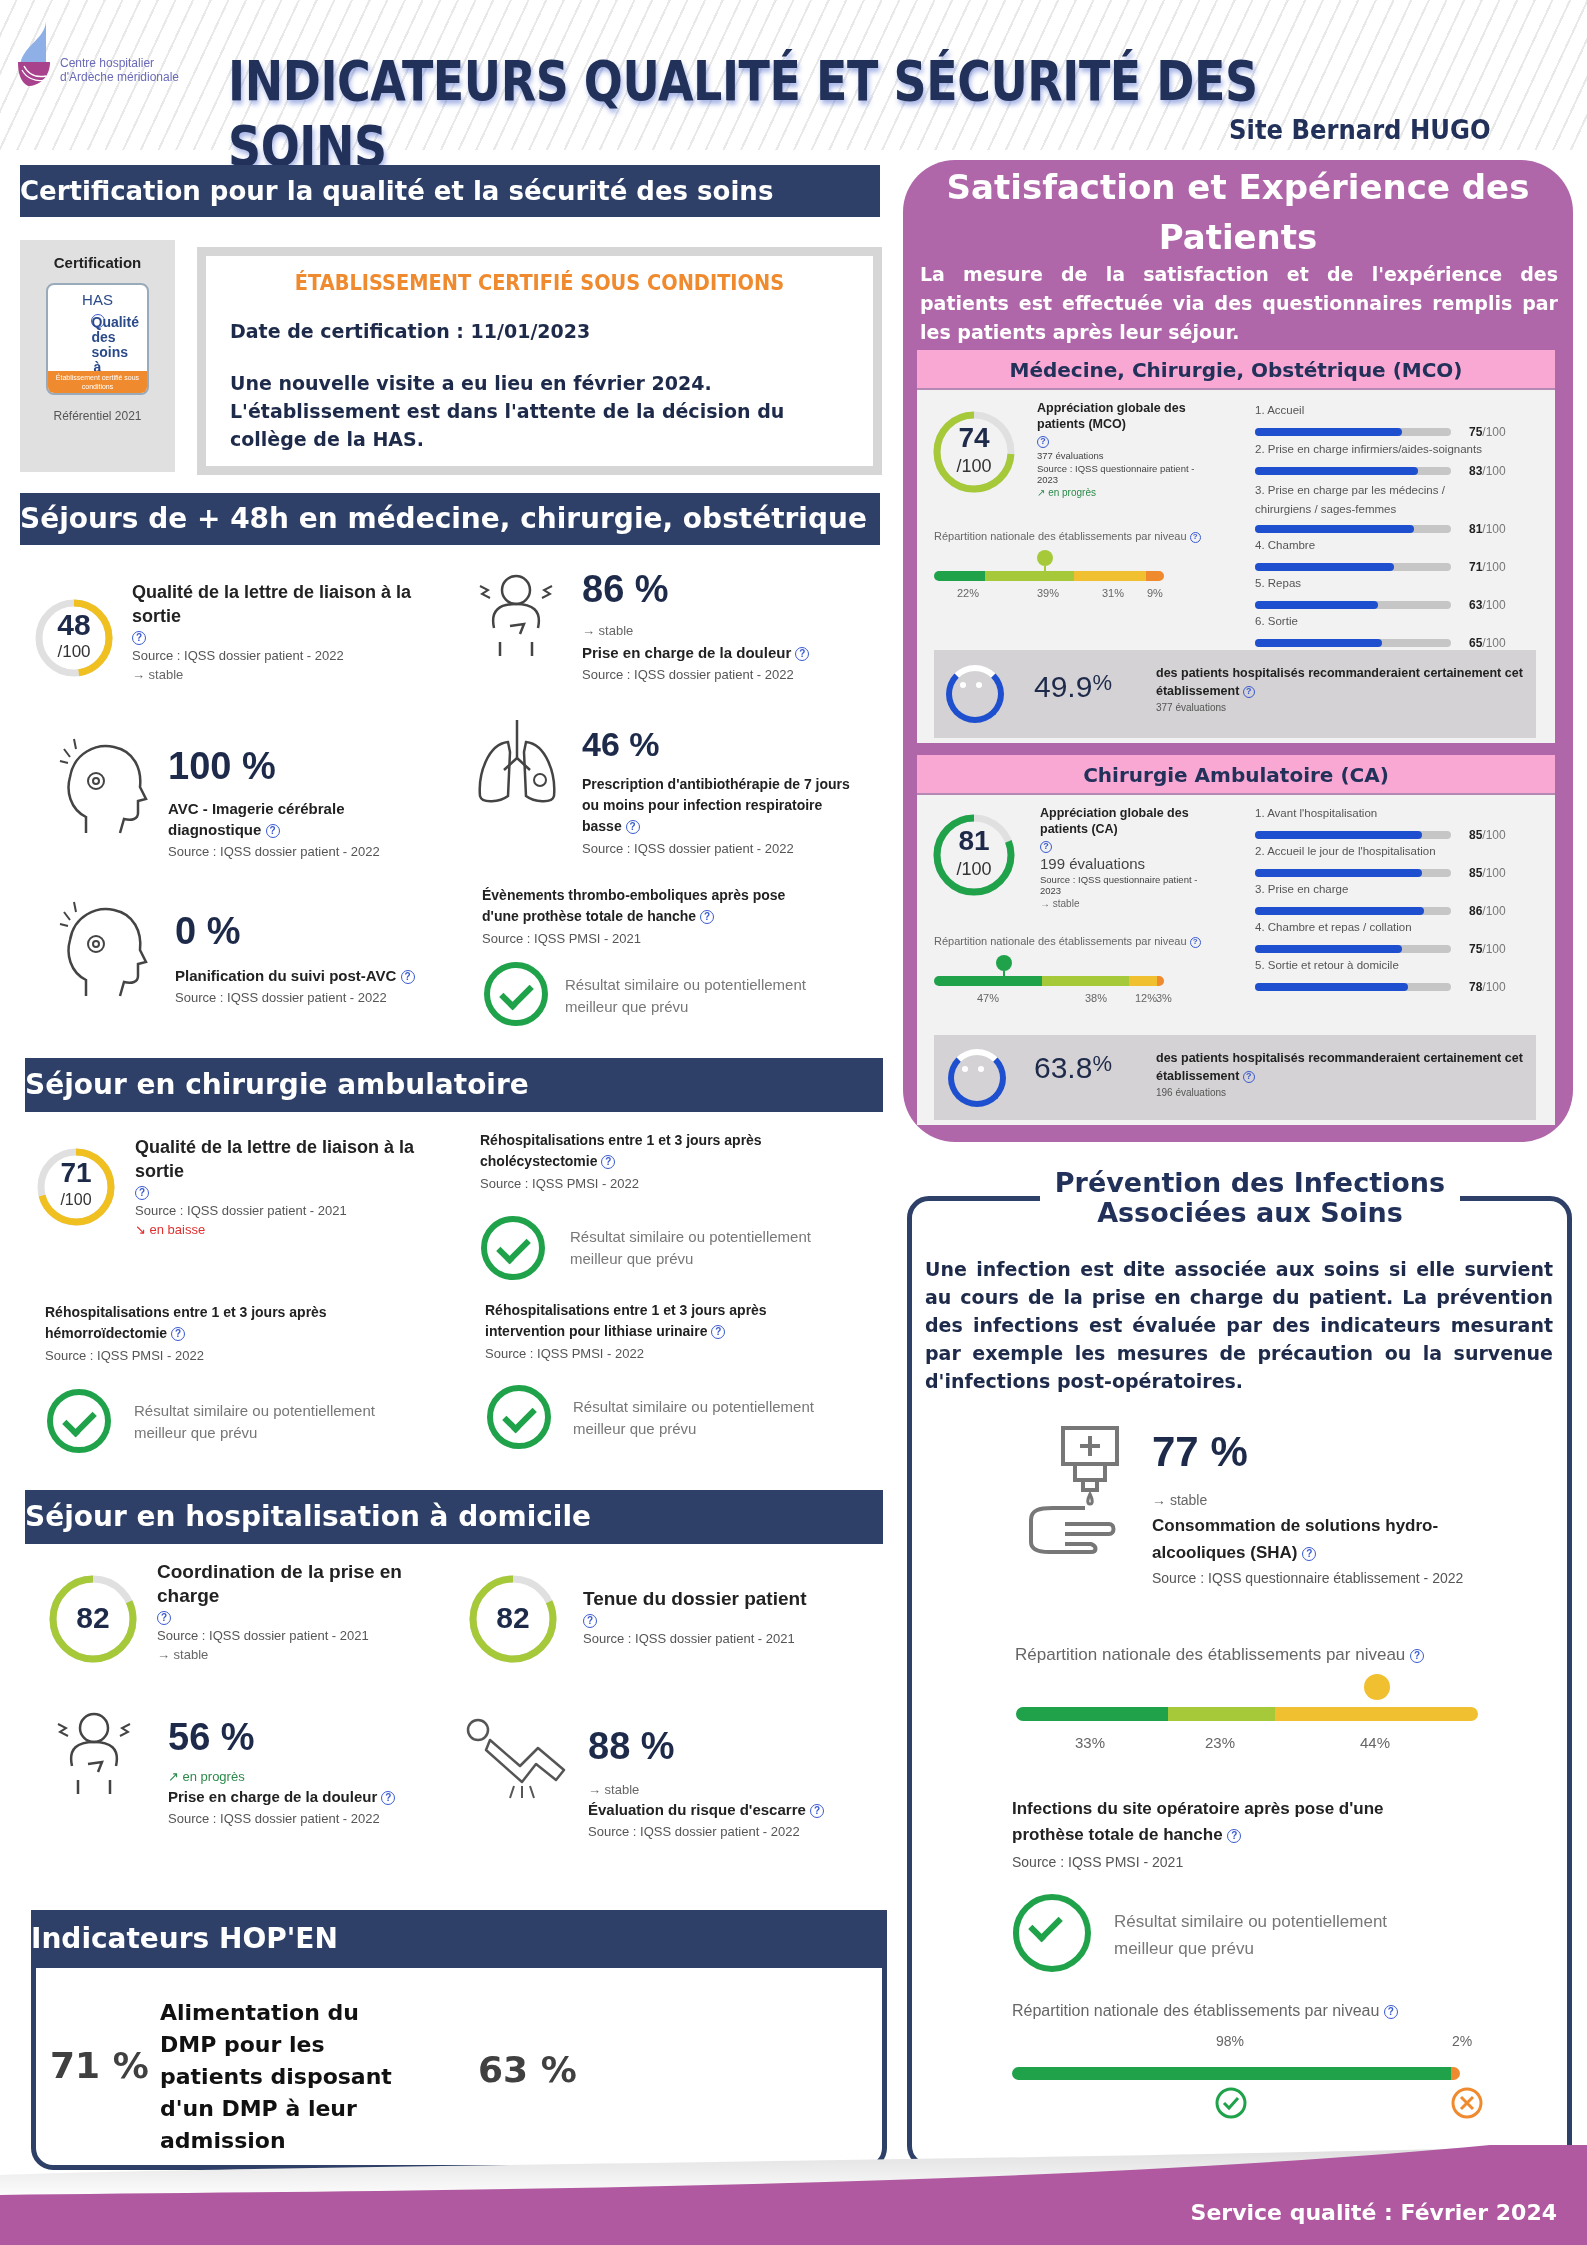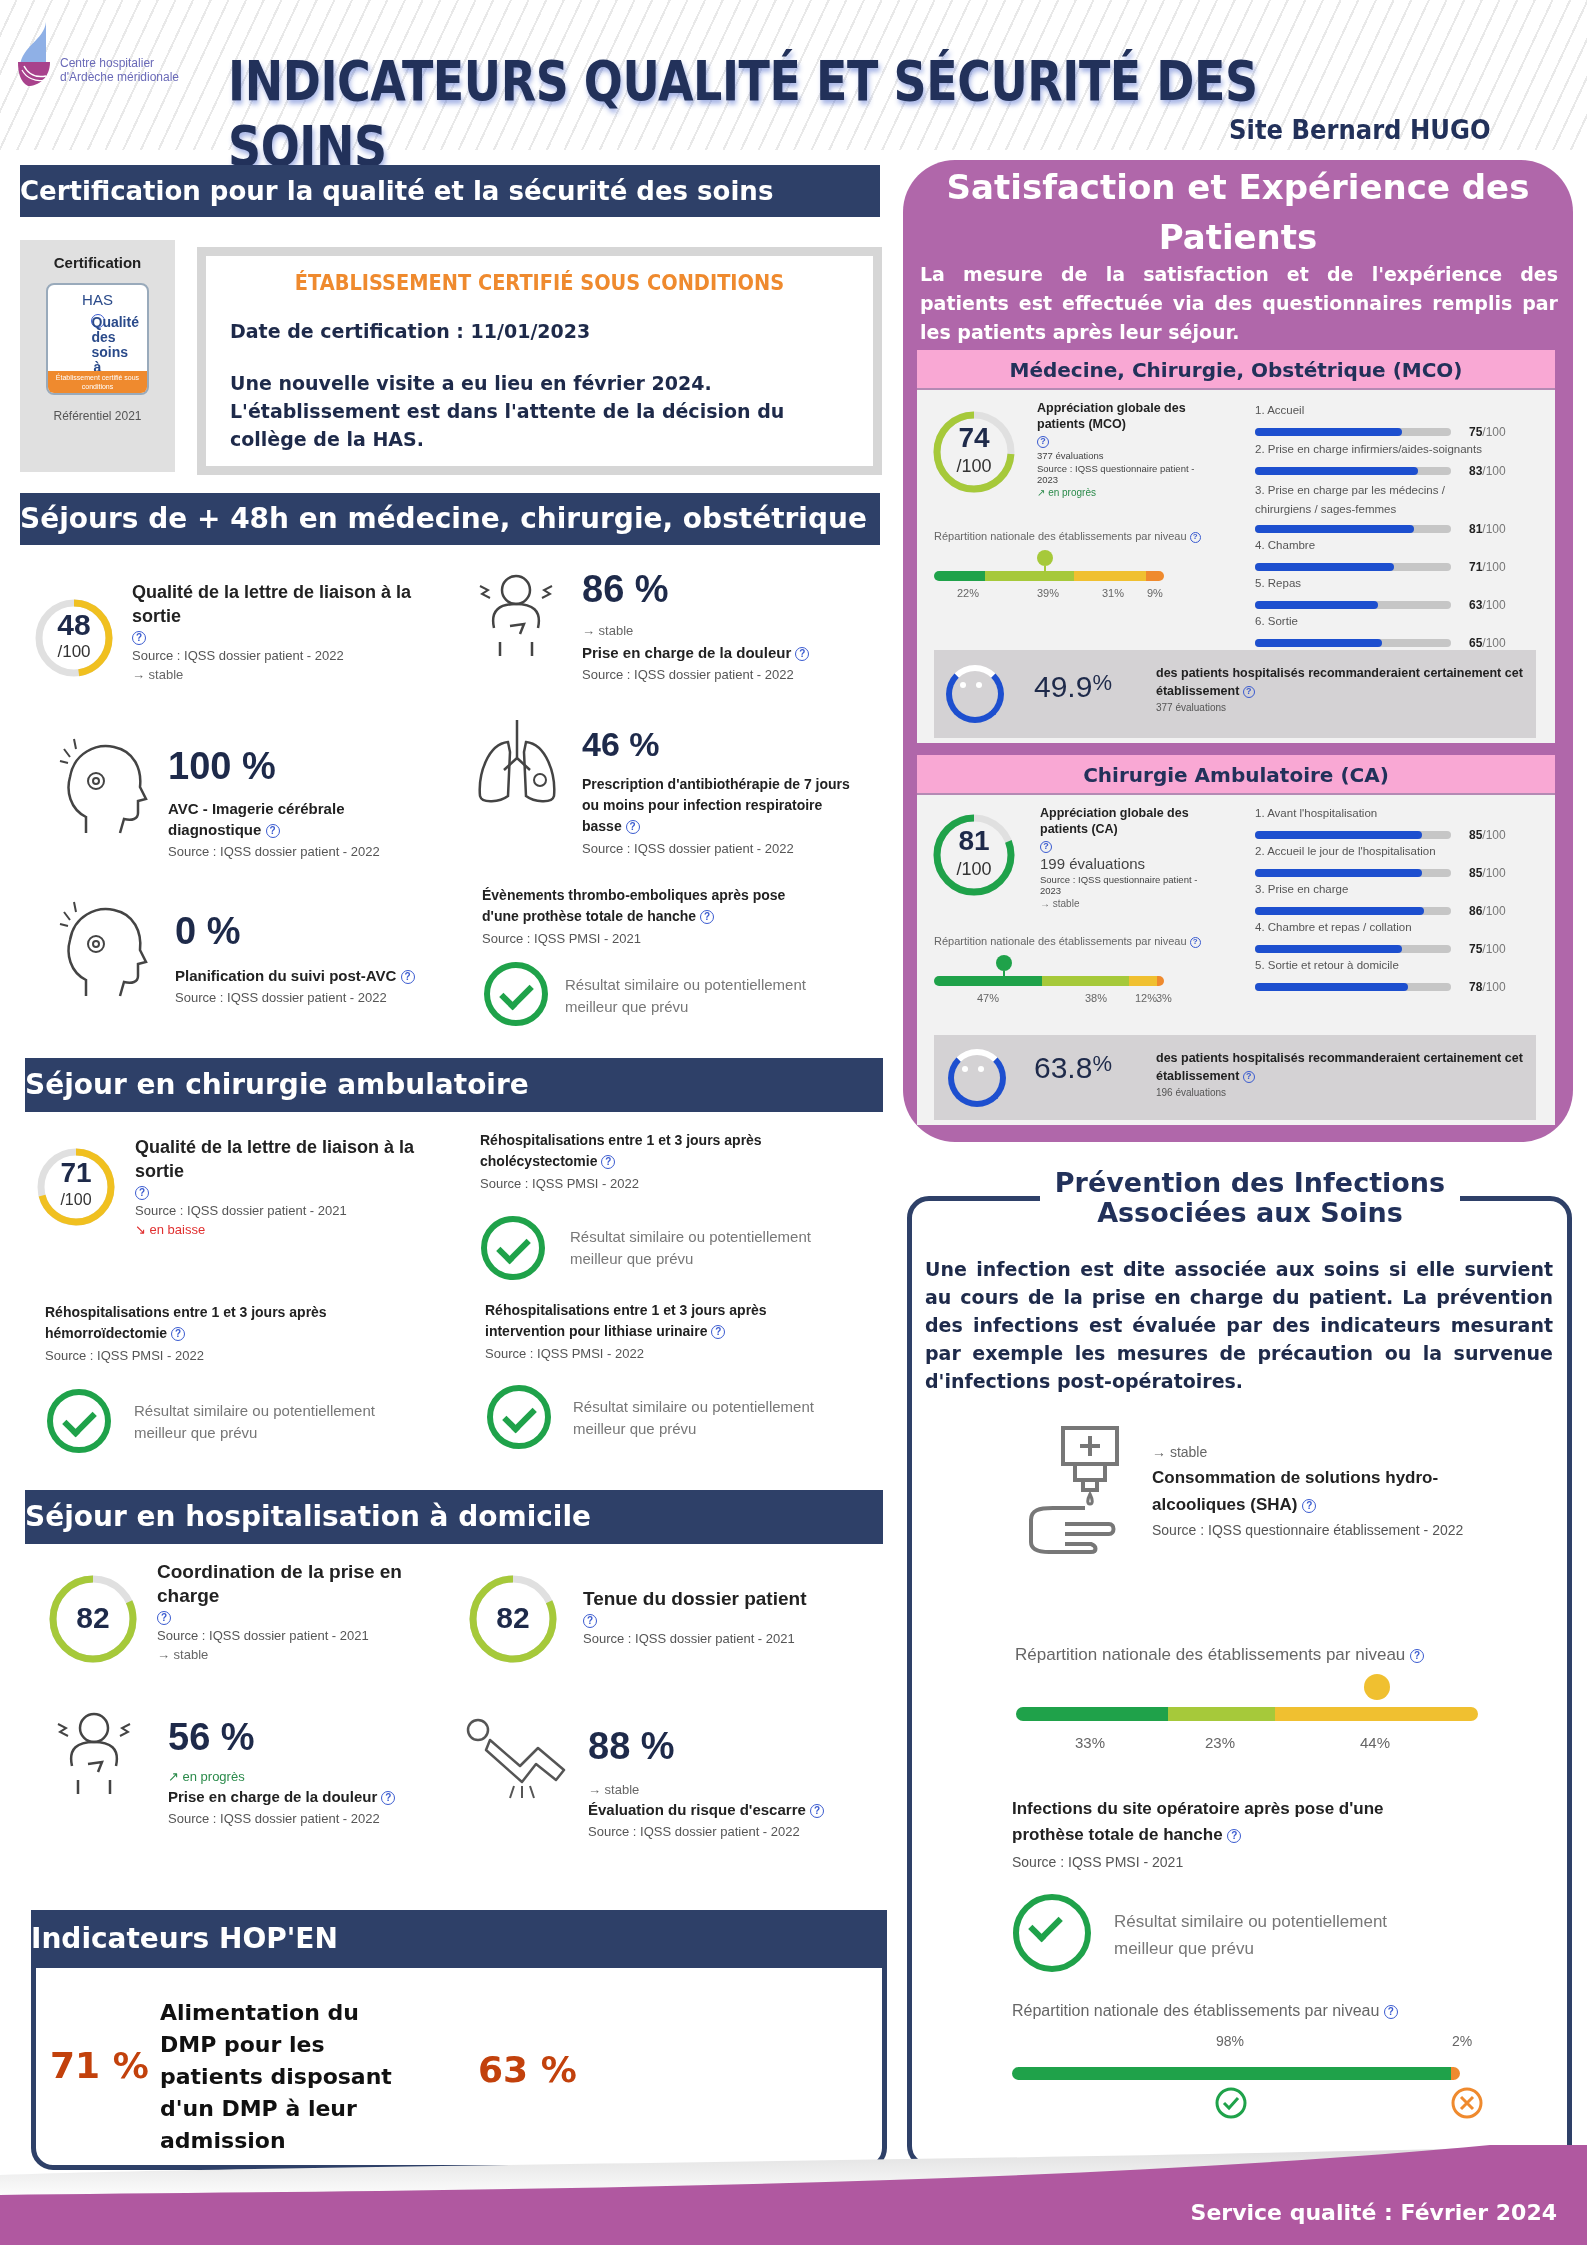--- a/index.html
+++ b/index.html
@@ -51,21 +51,21 @@
 .smile{position:absolute;width:58px;height:58px;border-radius:50%;border:6px solid #fff;border-bottom-color:#1d4fcf;border-left-color:#1d4fcf;border-right-color:#1d4fcf;transform:rotate(0deg)}
 .dist{position:absolute;height:10px;border-radius:5px;display:flex;overflow:hidden}
 .pin{position:absolute;width:16px;height:16px;border-radius:50%}
 .pin:after{content:"";position:absolute;left:7px;top:16px;width:2px;height:8px;background:inherit}
 .pct{position:absolute;font-size:11px;color:#666}
 .prev{left:907px;top:1196px;width:665px;height:972px;border:5px solid #2e4068;border-radius:22px}
 .prev-title{left:1040px;top:1168px;width:420px;background:#fff;text-align:center;font-size:27px;font-weight:bold;color:#22315a;line-height:30px;font-family:"DejaVu Sans",sans-serif}
 .prev-desc{left:925px;top:1255px;width:628px;font-size:19px;font-weight:bold;color:#1e2a4a;line-height:28px;text-align:justify;font-family:"DejaVu Sans",sans-serif}
 .hop{left:31px;top:1910px;width:856px;height:260px;border:5px solid #2e4068;border-radius:0 0 22px 22px}
 .hop-hd{left:31px;top:1910px;width:856px;height:58px;line-height:58px;font-size:28px}
-.hop .n{position:absolute;font-size:36px;font-weight:bold;color:#c2410c;font-family:"DejaVu Sans",sans-serif}
+.hop .n{position:absolute;font-size:36px;font-weight:bold;color:#404040;font-family:"DejaVu Sans",sans-serif}
 .hop .d{position:absolute;font-size:22px;font-weight:bold;color:#111;line-height:32px;font-family:"DejaVu Sans",sans-serif}
 .footer{left:0;top:2145px;width:1587px;height:100px}
 .footer-txt{right:30px;top:2200px;font-size:22px;font-weight:bold;color:#fff;font-family:"DejaVu Sans",sans-serif}
 </style>
 </head>
 <body>
 
 <div class="hdr-bg"></div>
 
 <div class="abs logo">
@@ -436,20 +436,21 @@
 <div class="abs prev-desc">Une infection est dite associée aux soins si elle survient au cours de la prise en charge du patient. La prévention des infections est évaluée par des indicateurs mesurant par exemple les mesures de précaution ou la survenue d'infections post-opératoires.</div>
 
 <svg class="icon" style="left:1025px;top:1424px" width="100" height="134" viewBox="0 0 100 134">
     <rect x="38" y="4" width="54" height="36" stroke="#777" stroke-width="4" fill="none"></rect>
     <path d="M65 12 V32 M55 22 H75" stroke="#777" stroke-width="4"></path>
     <path d="M50 40 V56 H80 V40 M58 56 V66 H72 V56" stroke="#777" stroke-width="4" fill="none"></path>
     <path d="M65 70 C62 76 62 80 65 80 C68 80 68 76 65 70Z" stroke="#777" stroke-width="3" fill="none"></path>
     <path d="M6 96 C6 86 14 84 28 84 L60 84 M6 96 V118 C6 126 14 128 24 128 L66 128 C72 128 72 122 66 120 L40 120 M40 100 L84 100 C90 100 90 110 84 110 L40 110" stroke="#777" stroke-width="4" fill="none"></path>
   </svg>
 <div class="abs" style="left:1152px;top:1428px;width:340px">
+  <div class="big" style="font-size:42px">77 %</div>
   <div class="trend" style="margin-top:16px;font-size:14px">→ stable</div>
   <div class="lbl" style="margin-top:4px;font-size:17px;line-height:27px"><span>Consommation de solutions hydro-alcooliques (SHA)</span> <span class="q">?</span></div>
   <div class="small" style="margin-top:4px;font-size:14px">Source : IQSS questionnaire établissement - 2022</div>
 </div>
 <div class="abs" style="left:1015px;top:1645px;font-size:17px;color:#666"><span>Répartition nationale des établissements par niveau</span> <span class="q">?</span></div>
 <div class="pin" style="left:1364px;top:1674px;width:26px;height:26px;background:#f0c030"></div>
 <div class="dist" style="left:1016px;top:1707px;width:462px;height:14px;border-radius:7px">
     <span style="width:33%;background:#1fa24a"></span>
     <span style="width:23%;background:#a6c93a"></span>
     <span style="width:44%;background:#f0c030"></span>

